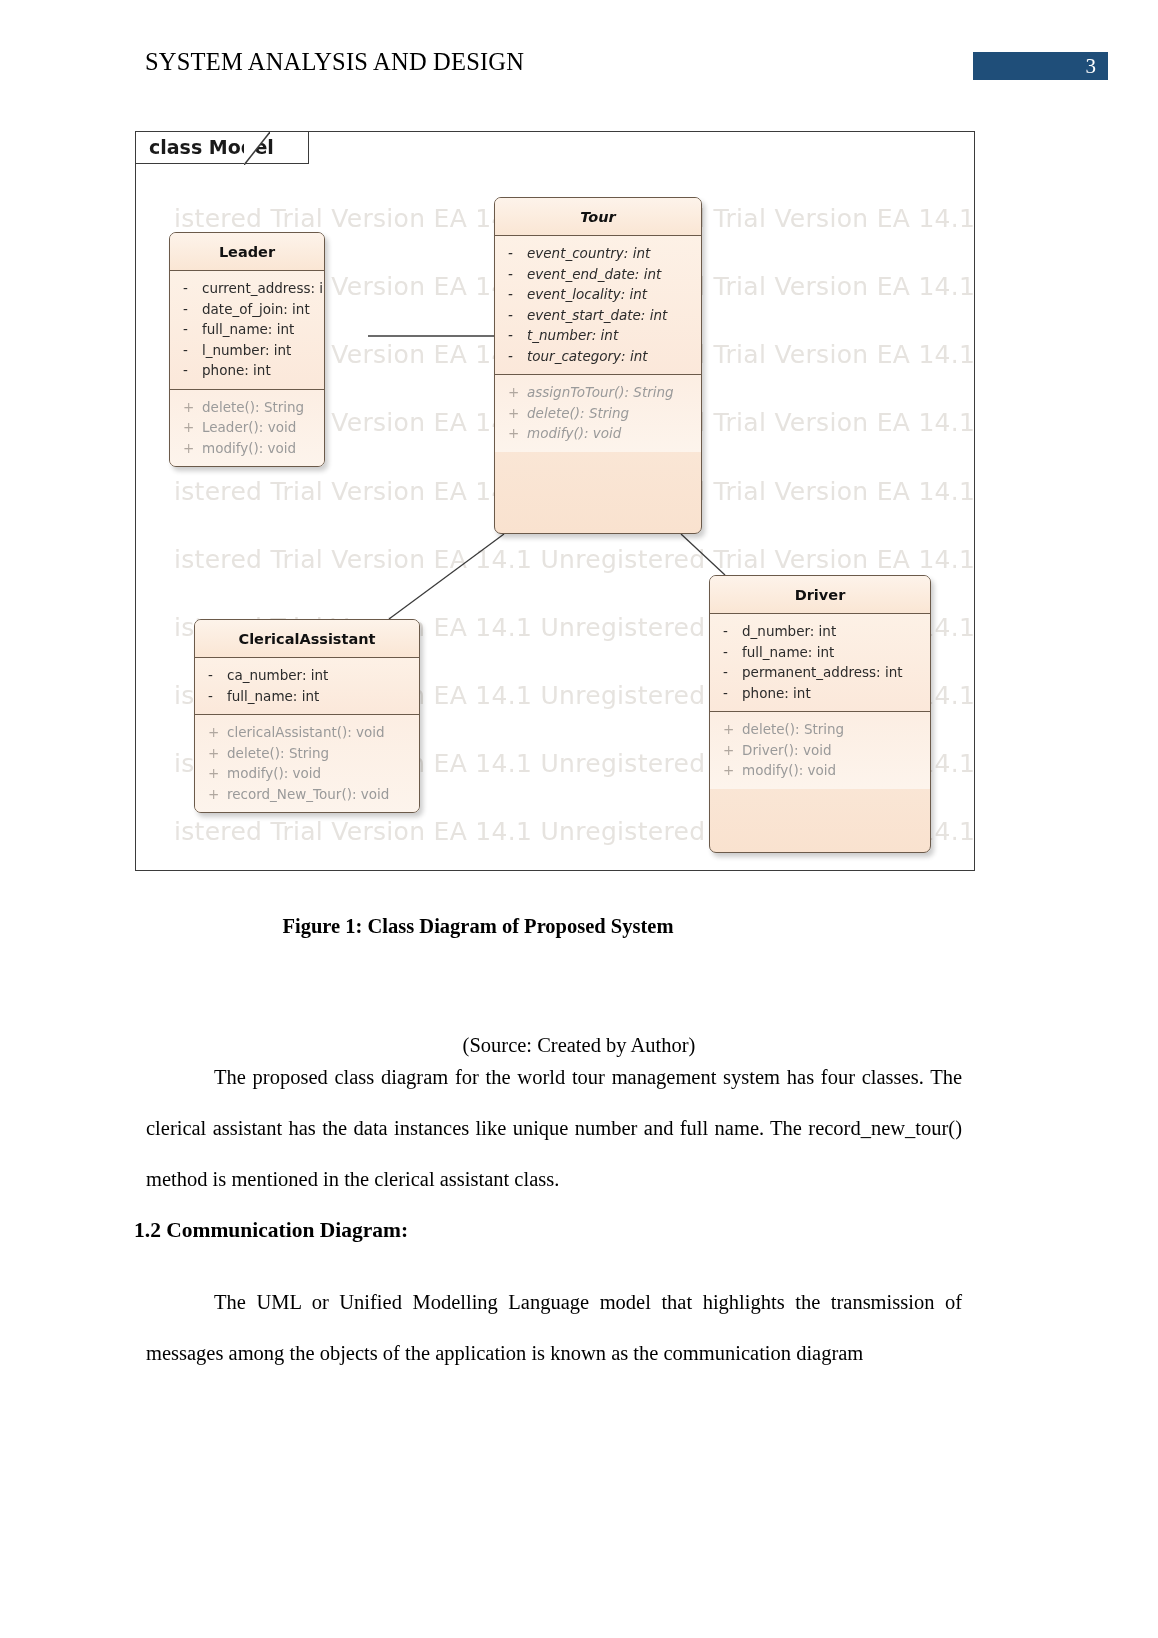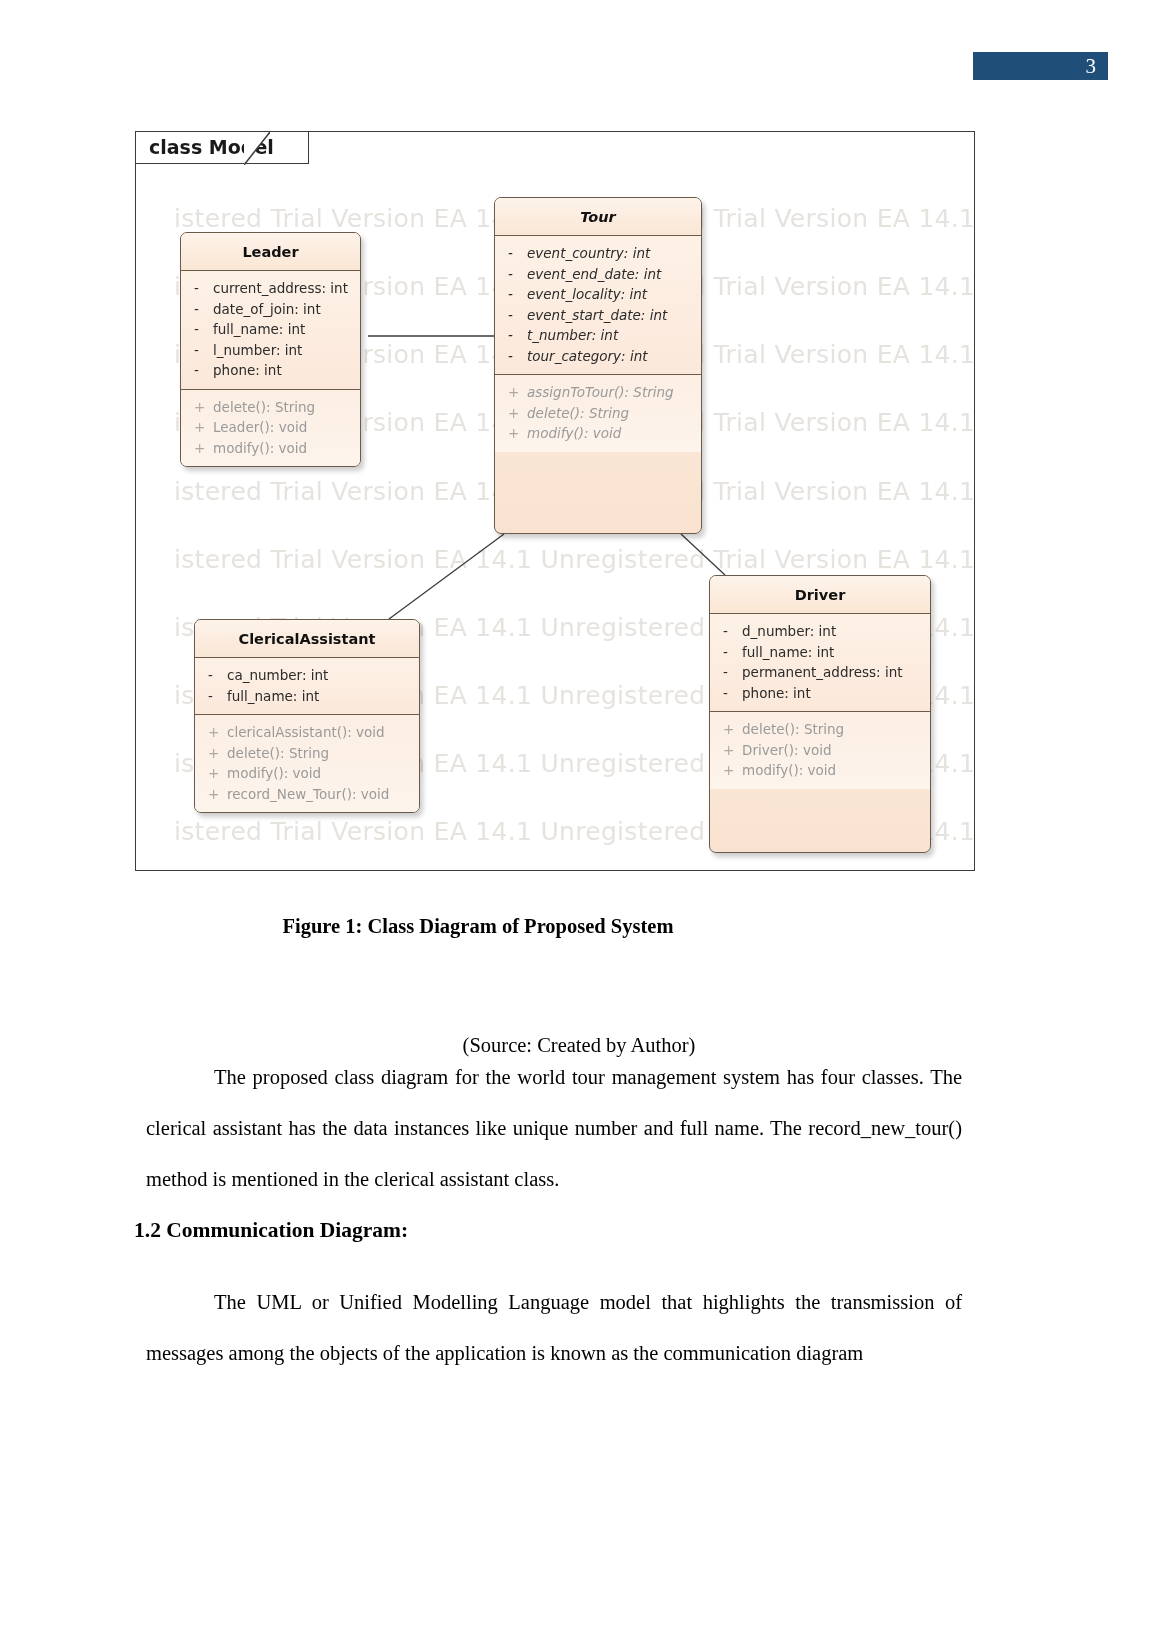--- a/index.html
+++ b/index.html
@@ -156,21 +156,21 @@
     flex: 0 0 26px;
     text-align: left;
     padding-left: 7px;
     box-sizing: border-box;
   }
   .uml-attrs .uml-row { color: #2b2b2b; }
   .uml-ops .uml-row { color: #9a9a9a; }
   .uml-ops .uml-vis { color: #b0a79f; }
 
   
-  #class-leader  { left: 44px;  top: 100px; width: 181px; }
+  #class-leader  { left: 33px;  top: 100px; width: 156px; }
   #class-tour    { left: 358px; top: 65px;  width: 208px; height: 337px; font-style: italic; }
   #class-ca      { left: 58px;  top: 487px; width: 226px; }
   #class-driver  { left: 573px; top: 443px; width: 222px; height: 278px; }
 
   
   .fig-caption {
     position: absolute;
     left: 0;
     width: 956px;
     text-align: center;
@@ -201,20 +201,21 @@
     left: 134px;
     width: 840px;
     font-size: 21.5px;
     font-weight: bold;
   }
 </style>
 </head>
 <body>
 
 <div class="page-header">
+  <div class="header-title">SYSTEM ANALYSIS AND DESIGN</div>
   <div class="page-number-box">
     <span class="page-number">3</span>
   </div>
 </div>
 
 <div class="figure-wrap">
   <div class="diagram-frame">
 
     <div class="watermark-layer">
       <div class="wm" style="top:72px;">istered Trial Version  EA 14.1 Unregistered Trial Version  EA 14.1 Un</div>

